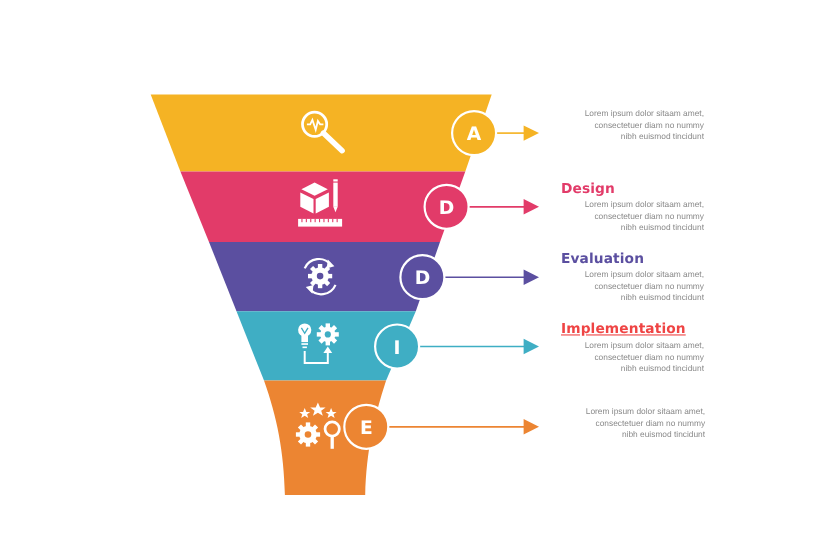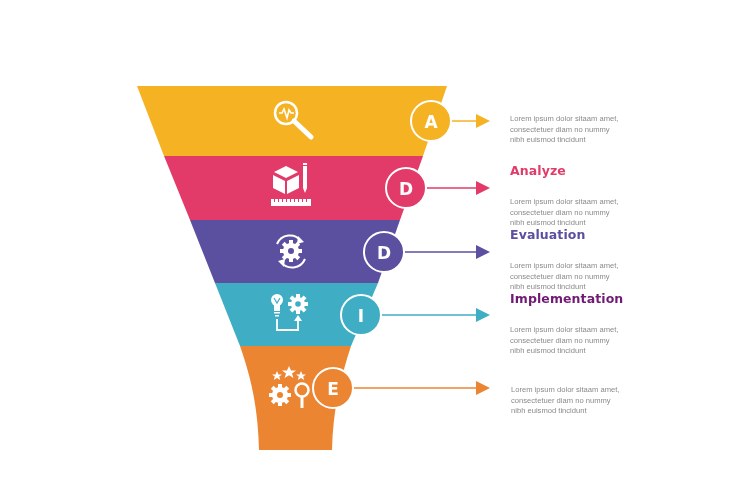--- a/index.html
+++ b/index.html
@@ -1,20 +1,20 @@
 <!DOCTYPE html>
 <html><head>
   <meta charset="utf-8">
   <style>
     html, body { margin: 0; padding: 0; background: #ffffff; }
     body { width: 756px; height: 500px; position: relative; overflow: hidden; font-family: "Liberation Sans", sans-serif; }
     #diagram { position: absolute; left: 0; top: 0; width: 756px; height: 500px; }
     .label { position: absolute; left: 510px; width: 130px; }
     .label .title { font-family: "DejaVu Sans", sans-serif; font-weight: bold; font-size: 12.5px; line-height: 15px; letter-spacing: 0.1px; }
-    .label .desc { font-family: "Liberation Sans", sans-serif; font-size: 7.6px; line-height: 10.5px; color: #8a8a8a; margin-top: 19px; }
+    .label .desc { font-family: "Liberation Sans", sans-serif; font-size: 7.6px; line-height: 10.5px; color: #8a8a8a; margin-top: 3px; text-align: right; }
     .circle-letter { font-family: "DejaVu Sans", sans-serif; font-weight: bold; font-size: 17px; fill: #ffffff; }
   </style>
 </head>
 <body>
 
 <svg id="diagram" viewBox="0 0 756 500" xmlns="http://www.w3.org/2000/svg">
 
   <polygon points="137,86 447,86 423,156 164,156" fill="#F5B324"></polygon>
   <polygon points="164,156 423,156 400,220 190,220" fill="#E23B69"></polygon>
   <polygon points="190,220 400,220 378,283 215,283" fill="#5B4FA0"></polygon>
@@ -140,39 +140,39 @@
 
 <div class="label" style="top: 95px;">
   <div class="desc">
     <div>Lorem ipsum dolor sitaam amet,</div>
     <div>consectetuer diam no nummy</div>
     <div>nibh euismod tincidunt</div>
   </div>
 </div>
 
 <div class="label" style="top: 163px;">
-  <div class="title" style="color:#E23B69;">Analyze</div>
+  <div class="title" style="color:#E23B69;">Design</div>
   <div class="desc">
     <div>Lorem ipsum dolor sitaam amet,</div>
     <div>consectetuer diam no nummy</div>
     <div>nibh euismod tincidunt</div>
   </div>
 </div>
 
 <div class="label" style="top: 227px;">
   <div class="title" style="color:#5B4FA0;">Evaluation</div>
   <div class="desc">
     <div>Lorem ipsum dolor sitaam amet,</div>
     <div>consectetuer diam no nummy</div>
     <div>nibh euismod tincidunt</div>
   </div>
 </div>
 
 <div class="label" style="top: 291px;">
-  <div class="title" style="color:#701a75;">Implementation</div>
+  <div class="title" style="color:#ef4444;text-decoration:underline;">Implementation</div>
   <div class="desc">
     <div>Lorem ipsum dolor sitaam amet,</div>
     <div>consectetuer diam no nummy</div>
     <div>nibh euismod tincidunt</div>
   </div>
 </div>
 
 <div class="label" style="top: 366px; left: 511px;">
   <div class="desc">
     <div>Lorem ipsum dolor sitaam amet,</div>

